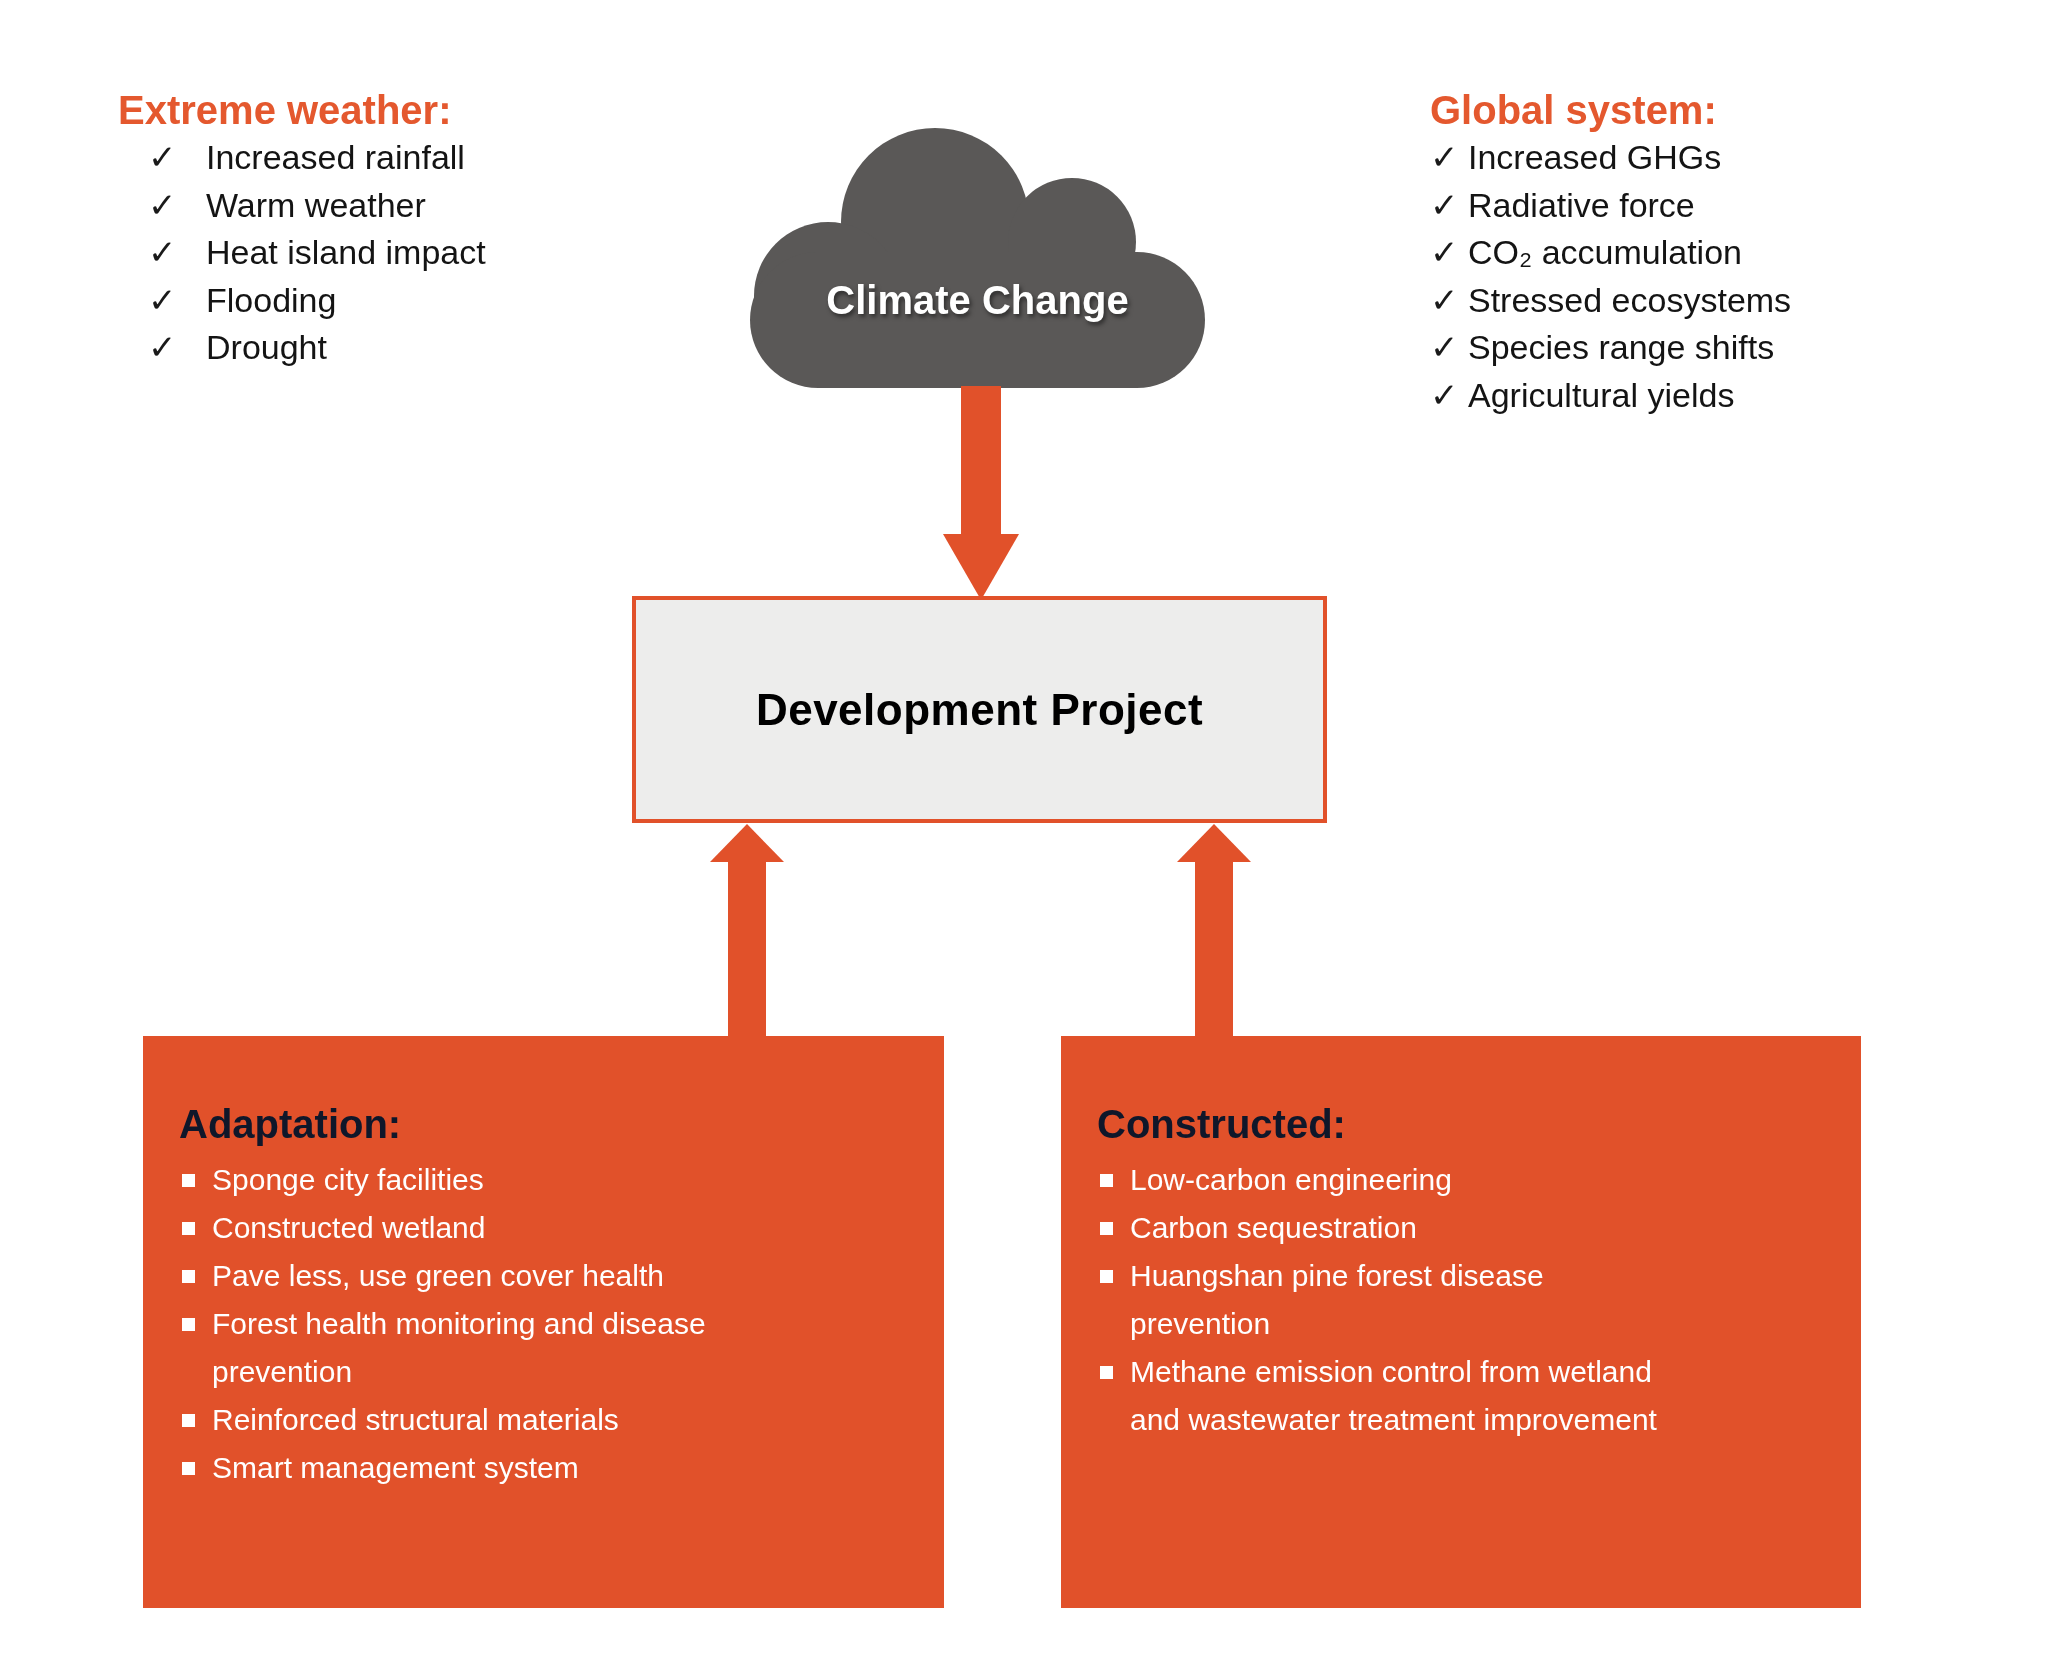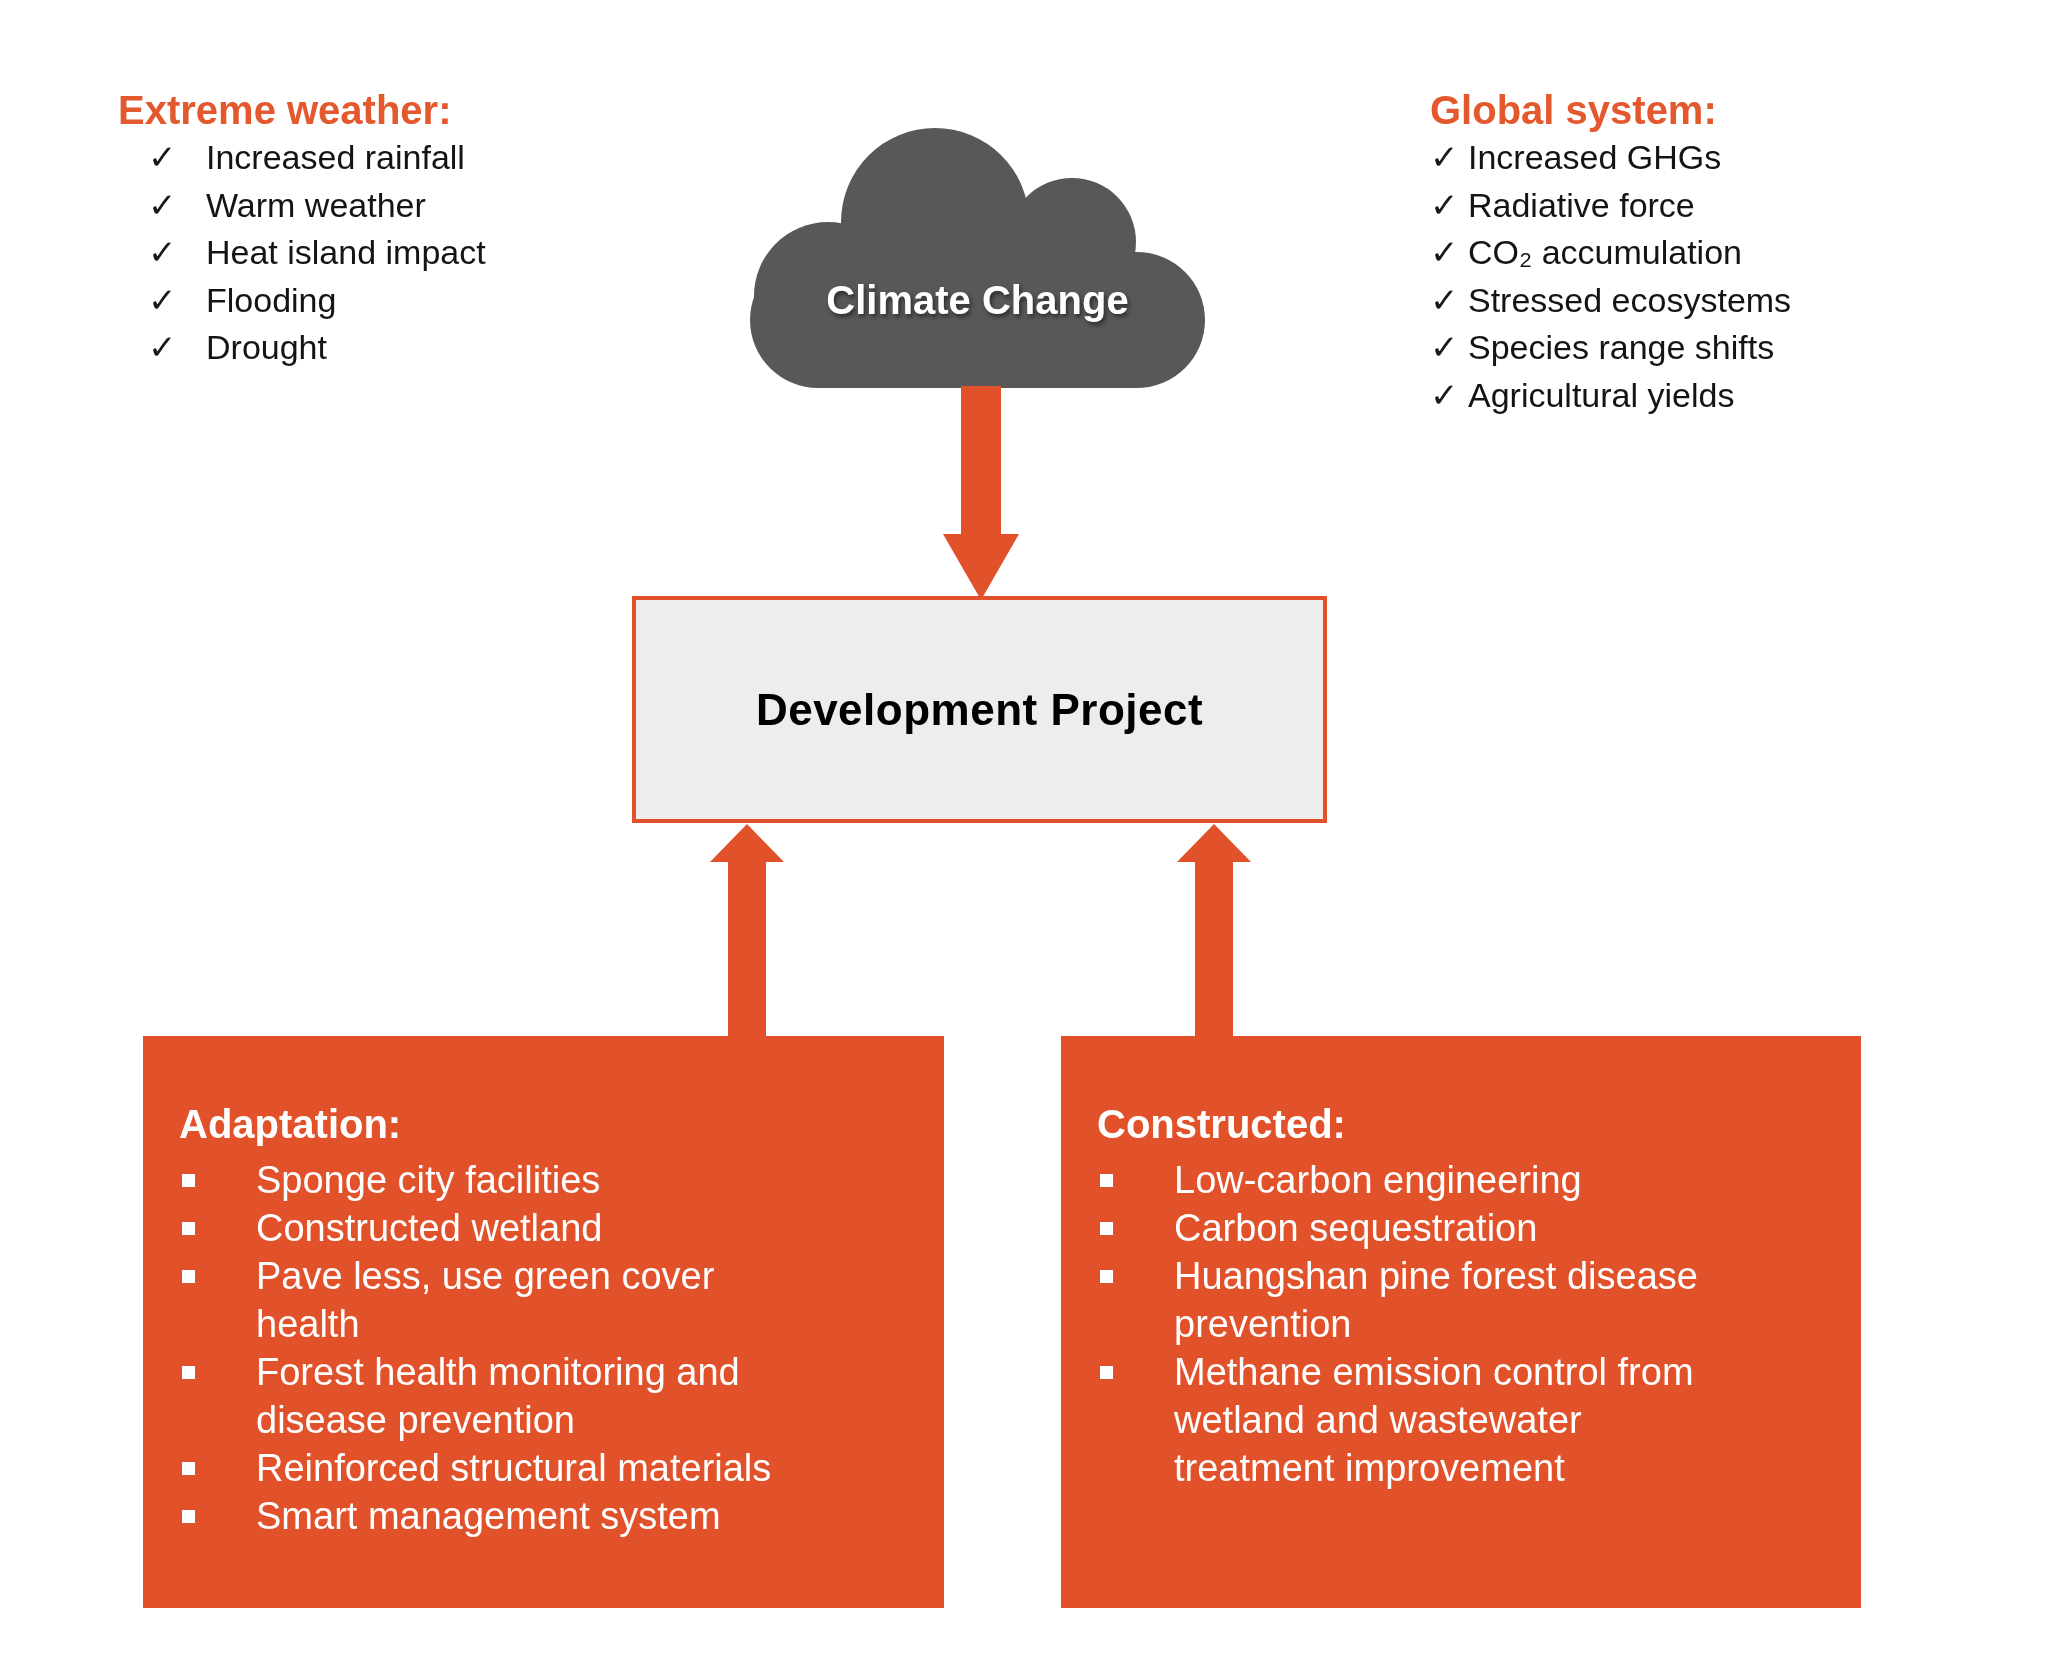--- a/index.html
+++ b/index.html
@@ -75,23 +75,23 @@
     font-size:44px;font-weight:bold;color:#000000;letter-spacing:0.5px;
   }
 
   
   .orange-box{
     background:var(--accent);color:#ffffff;
     padding:64px 40px 0 36px;
   }
   .box-adaptation{left:143px;top:1036px;width:801px;height:572px;}
   .box-mitigation{left:1061px;top:1036px;width:800px;height:572px;}
-  .orange-box h2{font-size:40px;line-height:48px;font-weight:bold;color:#ffffff;}
+  .orange-box h2{font-size:40px;line-height:48px;font-weight:bold;color:#0f172a;}
   .orange-box ul{list-style:none;margin-top:8px;}
-  .orange-box li{display:flex;align-items:flex-start;font-size:38px;line-height:48px;gap:44px;}
+  .orange-box li{display:flex;align-items:flex-start;font-size:30px;line-height:48px;}
   .bullet-square{
     flex:0 0 auto;width:13px;height:13px;background:#ffffff;
     margin:18px 17px 0 3px;
   }
   .orange-box .item-text{max-width:560px;}
 </style>
 </head>
 <body>
 
 <section class="abs checklist list-extreme">

